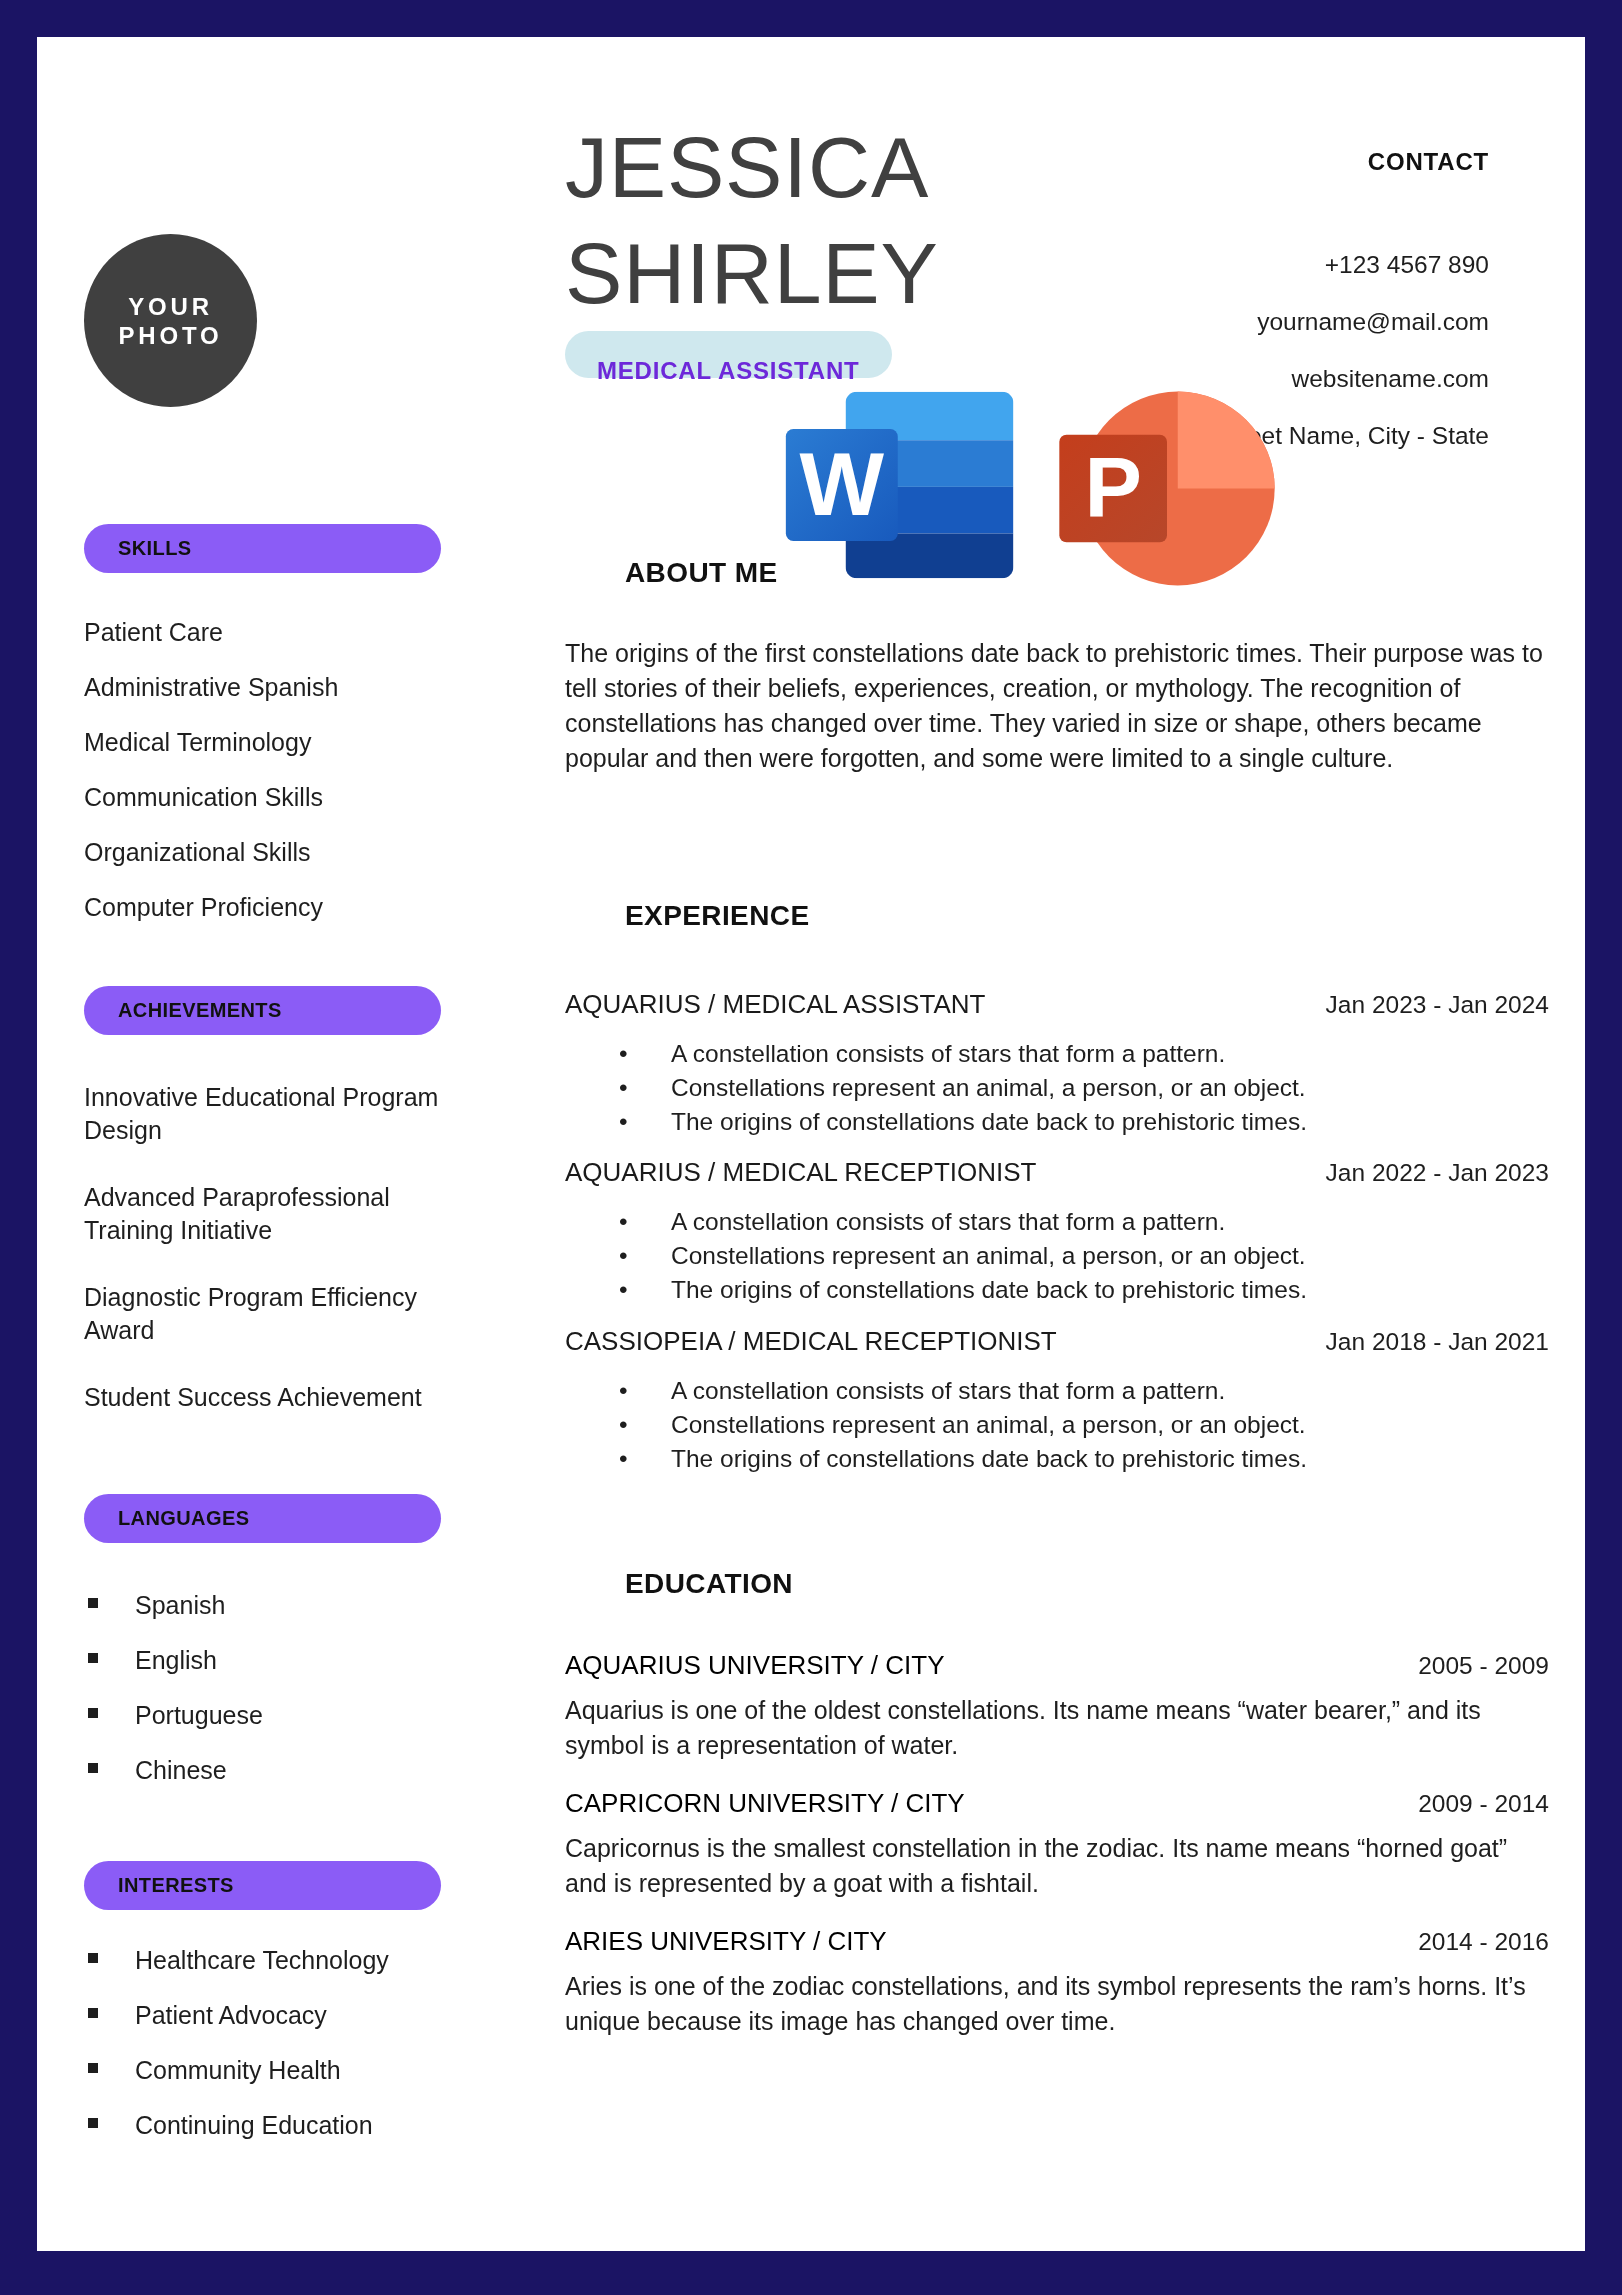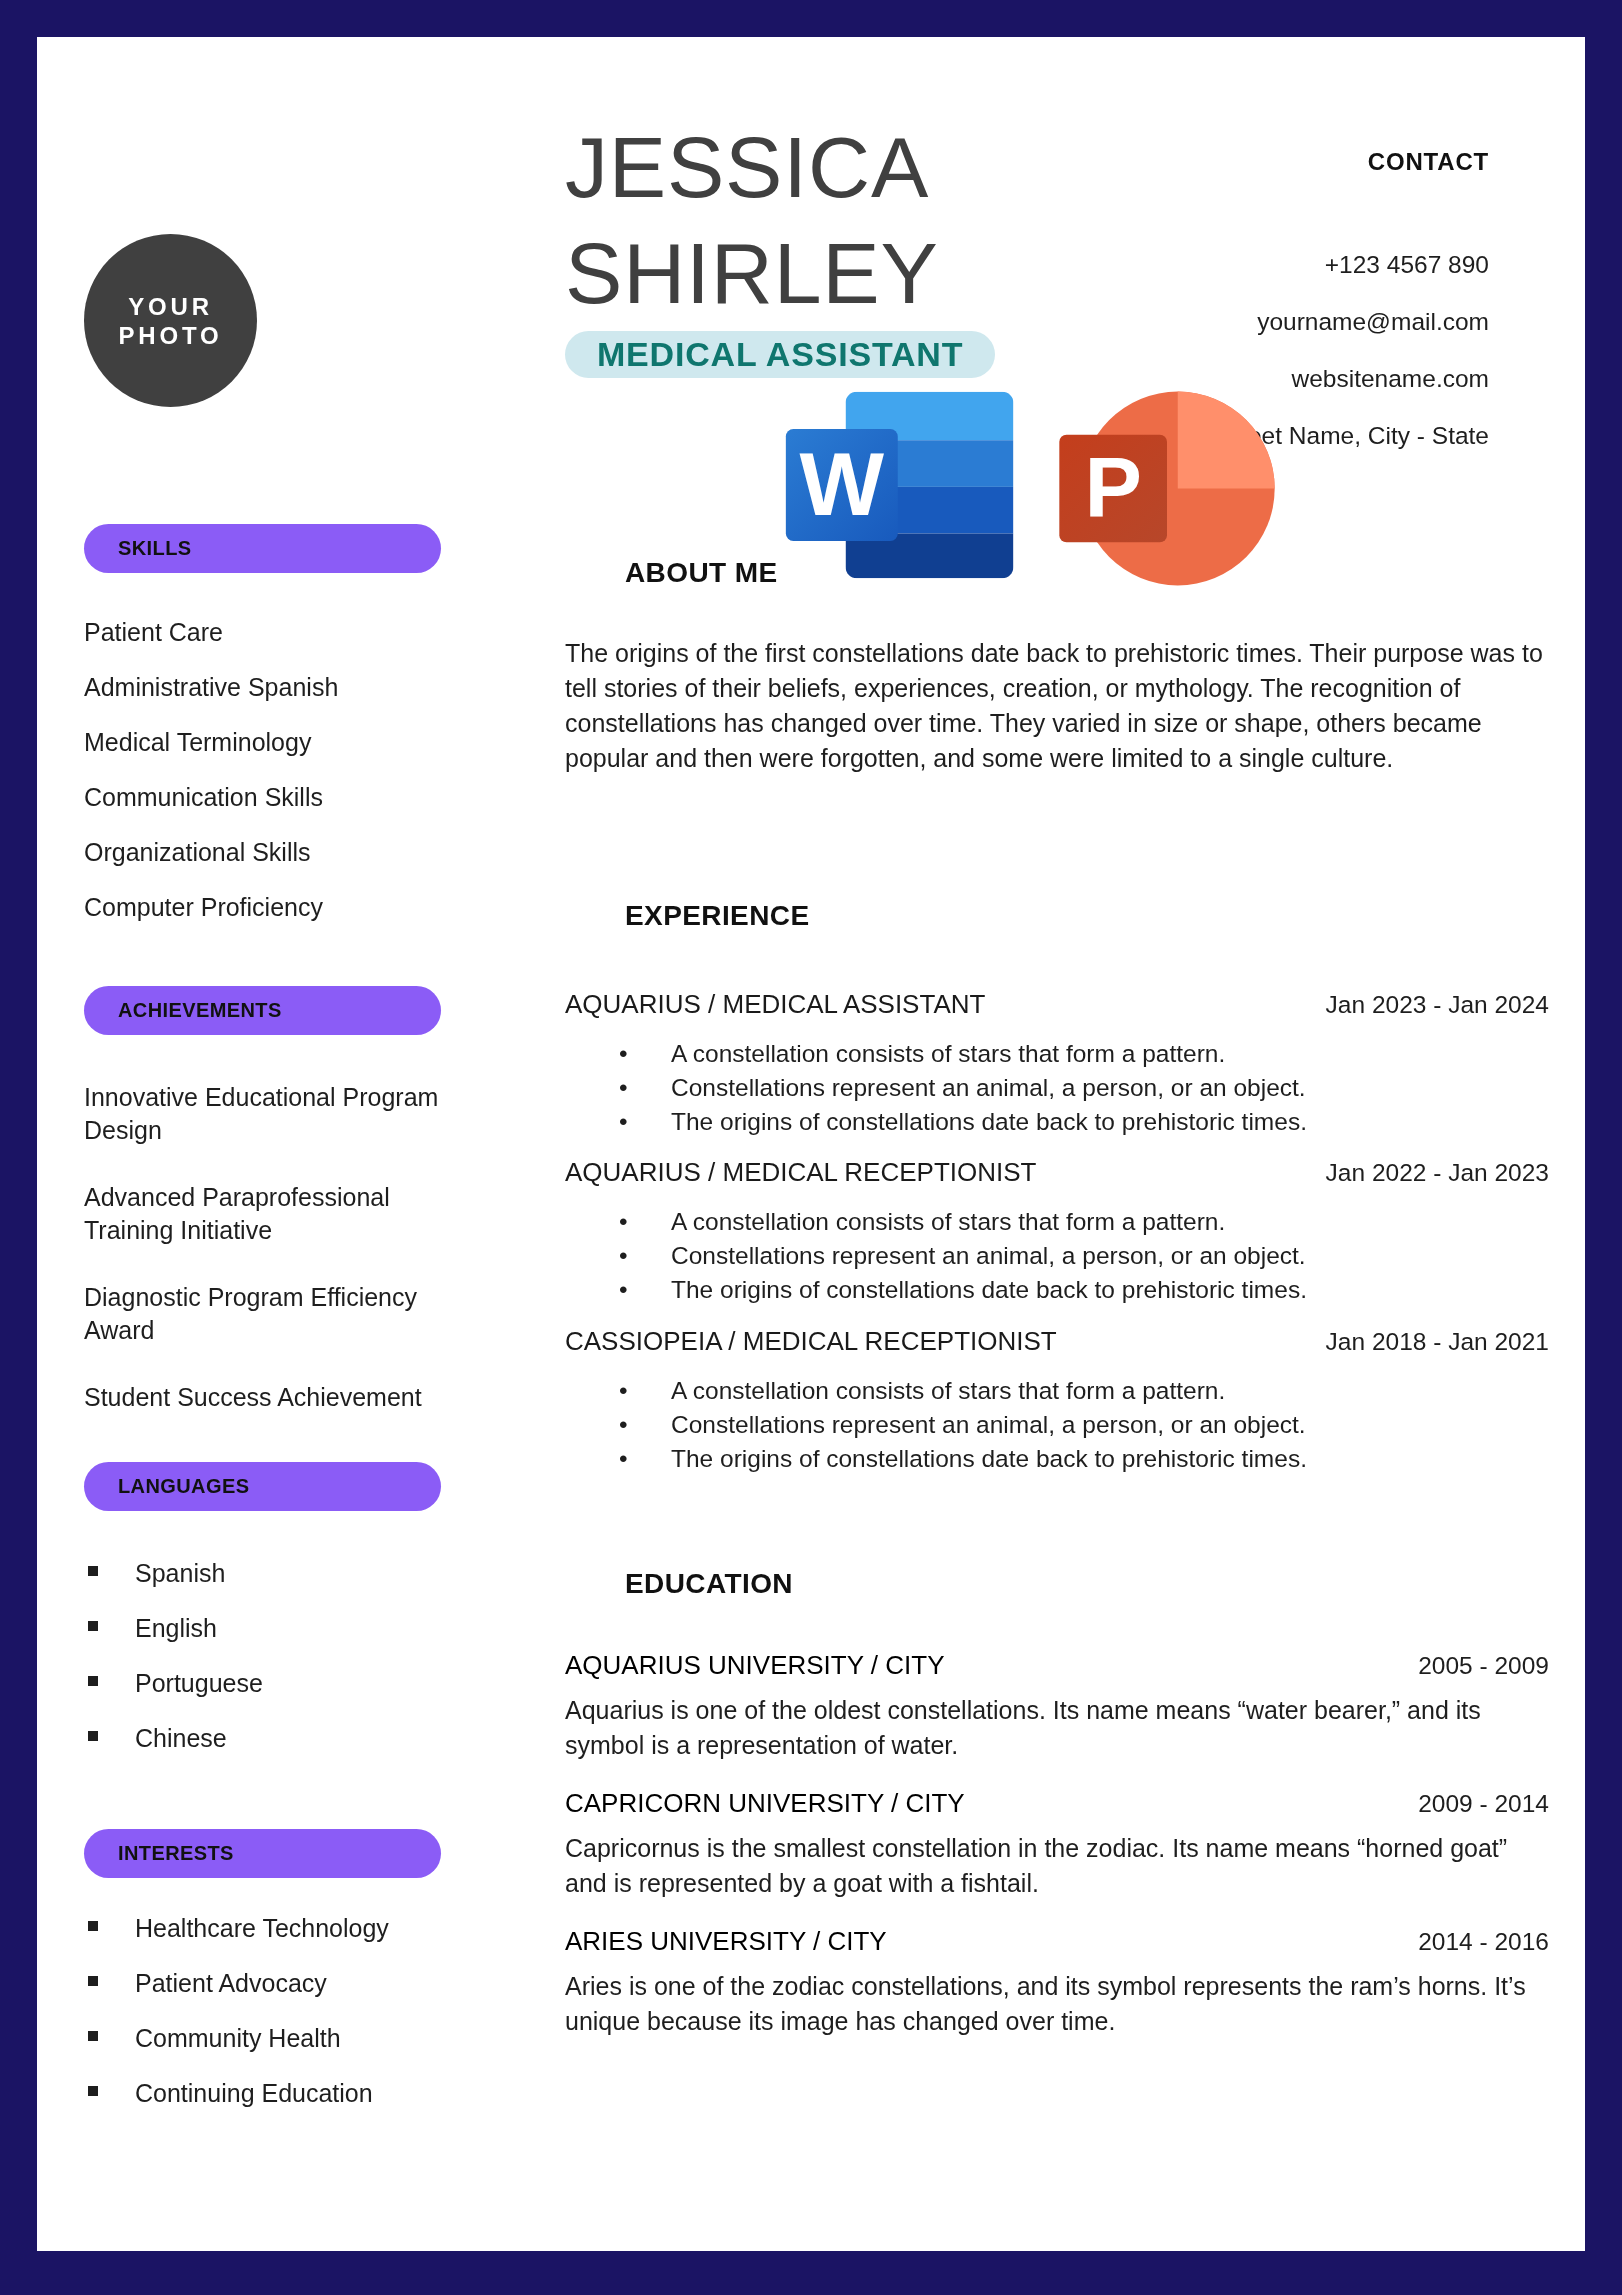--- a/index.html
+++ b/index.html
@@ -20,40 +20,40 @@
   .name {
     position:absolute; left:528px; top:77px;
     font-size:86px; line-height:106px; font-weight:400; color:#404040; letter-spacing:0.8px;
   }
   .contact { position:absolute; top:109px; right:96px; text-align:right; }
   .contact-heading { font-size:24px; font-weight:700; letter-spacing:0.8px; line-height:31px; color:#111; }
   .contact-lines { margin-top:75px; }
   .contact-line { font-size:24.5px; line-height:26px; margin-bottom:31px; }
   .title-pill {
     position:absolute; left:528px; top:294px; height:47px; line-height:47px;
-    border-radius:24px; background:#cfe8ee; padding:0 32px;
-    font-size:34px; font-weight:700; letter-spacing:0.8px; color:#0f766e;
+    border-radius:24px; background:#cfe8ee; padding:16px 32px;
+    font-size:24px; font-weight:700; letter-spacing:0.8px; color:#6d28d9;
   }
   .icon-overlay { position:absolute; }
   .word-icon { left:745px; top:351px; }
   .ppt-icon  { left:1015px; top:351px; }
 
   
   .sidebar { position:absolute; left:47px; top:487px; width:357px; }
   .side-pill {
     height:49px; line-height:49px; background:#8b5cf6; border-radius:24.5px;
     padding-left:34px; font-size:20px; font-weight:700; letter-spacing:0.4px; color:#111;
   }
   .sidebar ul { list-style:none; }
   .skills-list { margin-top:46px; }
   .skills-list li { font-size:25px; line-height:27.5px; margin-bottom:27.5px; }
   .ach-pill { margin-top:64px; }
   .ach-list { margin-top:46px; }
   .ach-list li { font-size:25px; line-height:33px; margin-bottom:34px; }
-  .lang-pill { margin-top:48px; }
+  .lang-pill { margin-top:80px; }
   .lang-list { margin-top:49px; }
   .lang-list li, .int-list li { position:relative; font-size:25px; line-height:26px; margin-bottom:29px; padding-left:51px; }
   .lang-list li::before, .int-list li::before {
     content:""; position:absolute; left:3.8px; top:6.9px; width:10px; height:10px; background:#1e1e1e;
   }
   .int-pill { margin-top:78px; }
   .int-list { margin-top:37px; }
 
   
   .main { position:absolute; left:528px; top:497px; width:984px;margin-top:24px; }

